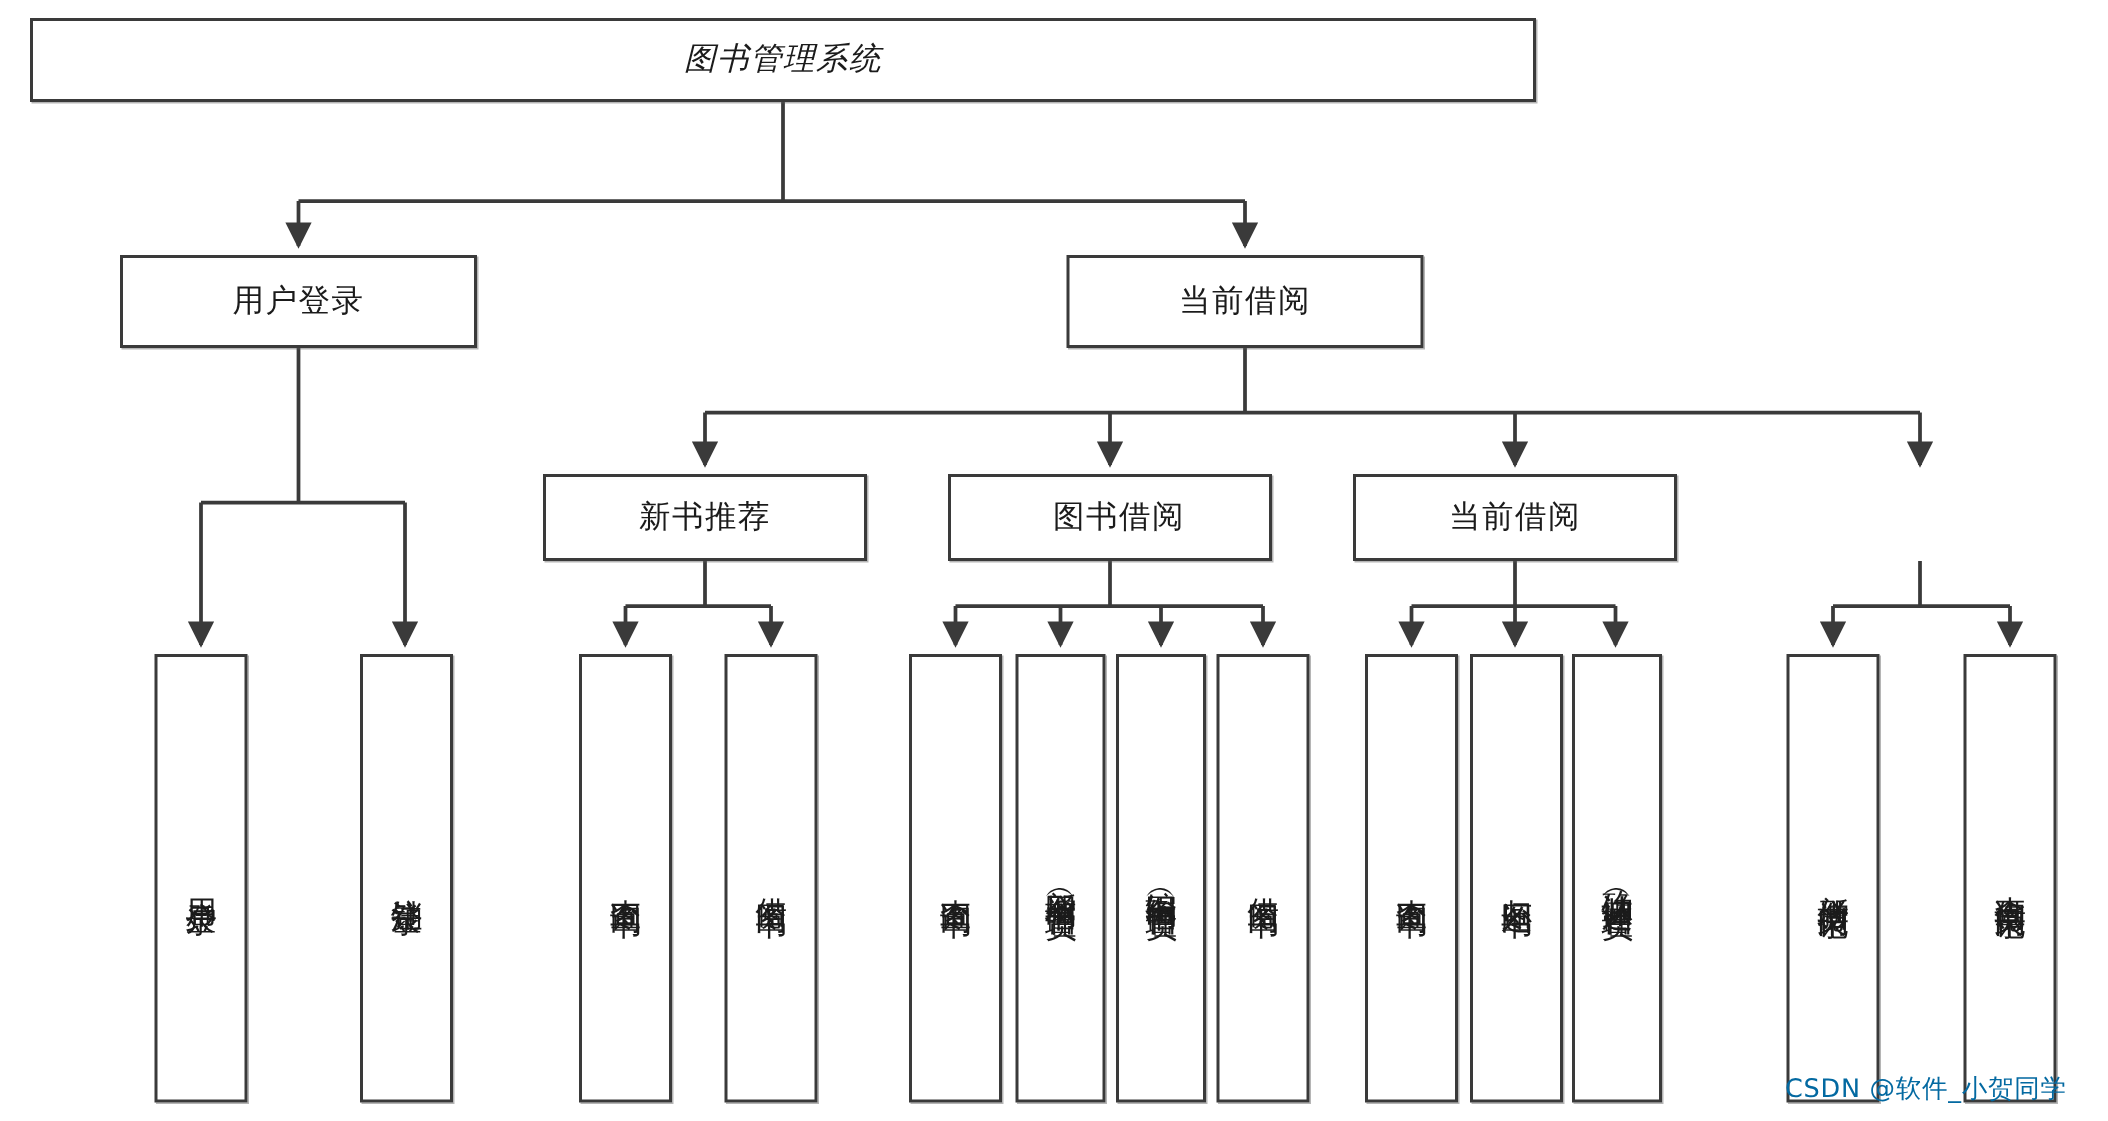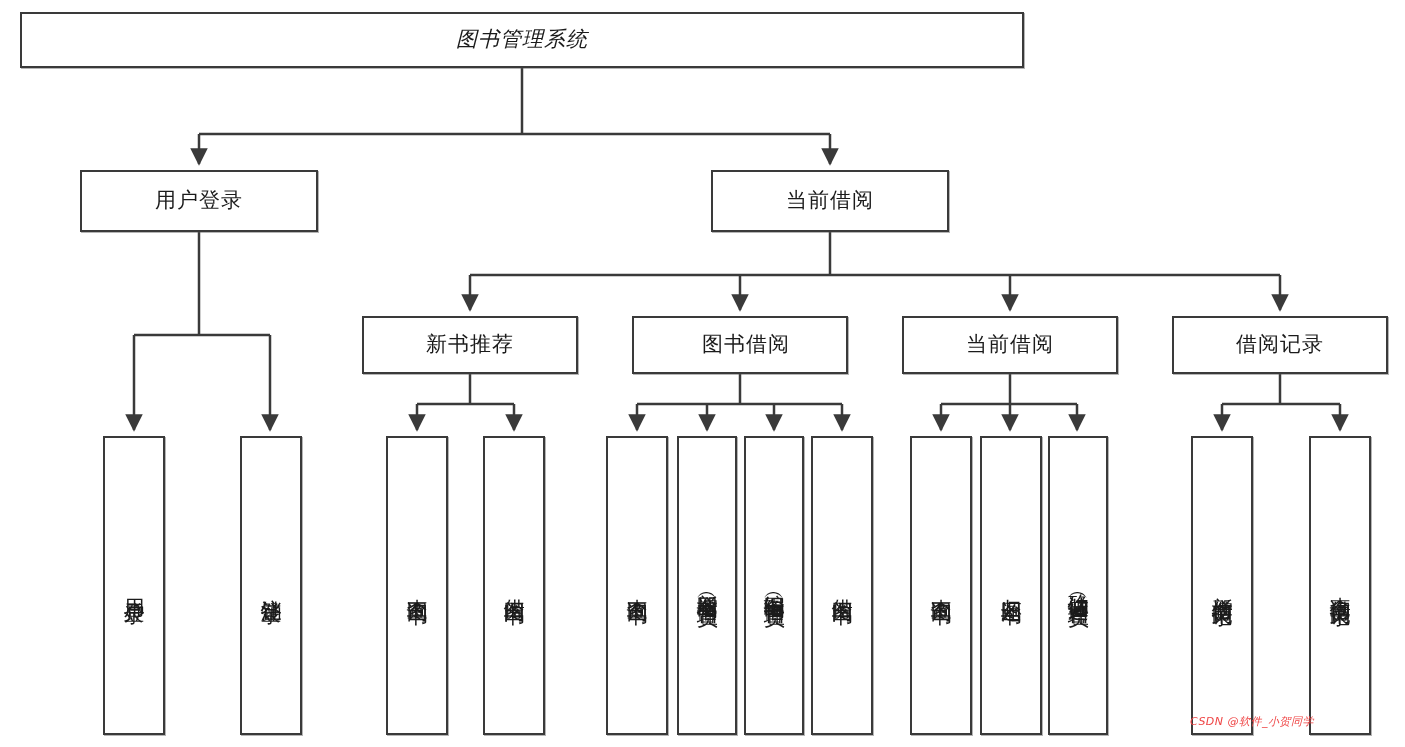--- a/index.html
+++ b/index.html
@@ -50,26 +50,25 @@
     letter-spacing: 2px;
     padding: 6px 0;
   }
   .node.v .vtext {
     writing-mode: vertical-rl;
     text-orientation: upright;
     white-space: nowrap;
   }
   .watermark {
     position: absolute;
-    color: #ef4444;
-    font-size: 11px;
+    color: #0369a1;
+    font-size: 17px;
     letter-spacing: 0.5px;
     white-space: nowrap;
     user-select: none;
-    font-style: italic;
   }
 </style>
 </head>
 <body>
 
 <div id="canvas">
 
   <svg class="wires" viewBox="0 0 1405 747" xmlns="http://www.w3.org/2000/svg">
     <defs>
       <marker id="arrow" viewBox="0 0 10 10" refX="9" refY="5" markerWidth="7" markerHeight="7" orient="auto-start-reverse">
@@ -133,23 +132,20 @@
 
   <div class="node h" style="left:362px; top:316px; width:216px; height:58px;justify-content:center;">
     <span>新书推荐</span>
   </div>
   <div class="node h" style="left:632px; top:316px; width:216px; height:58px;padding-left:12px;">
     <span>图书借阅</span>
   </div>
   <div class="node h" style="left:902px; top:316px; width:216px; height:58px;">
     <span>当前借阅</span>
   </div>
-  <div class="node h" style="left:1172px; top:316px; width:216px; height:58px;">
-    <span>借阅记录</span>
-  </div>
 
   <div class="node v" style="left:103px; top:436px; width:62px; height:299px;">
     <span class="vtext">用户登录</span>
   </div>
   <div class="node v" style="left:240px; top:436px; width:62px; height:299px;">
     <span class="vtext">注销登录</span>
   </div>
 
   <div class="node v" style="left:386px; top:436px; width:62px; height:299px;">
     <span class="vtext">查询图书</span>

